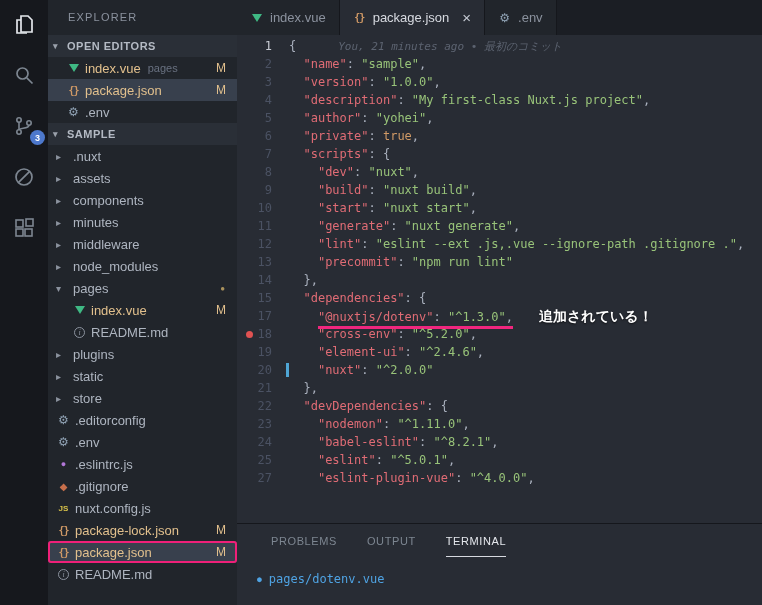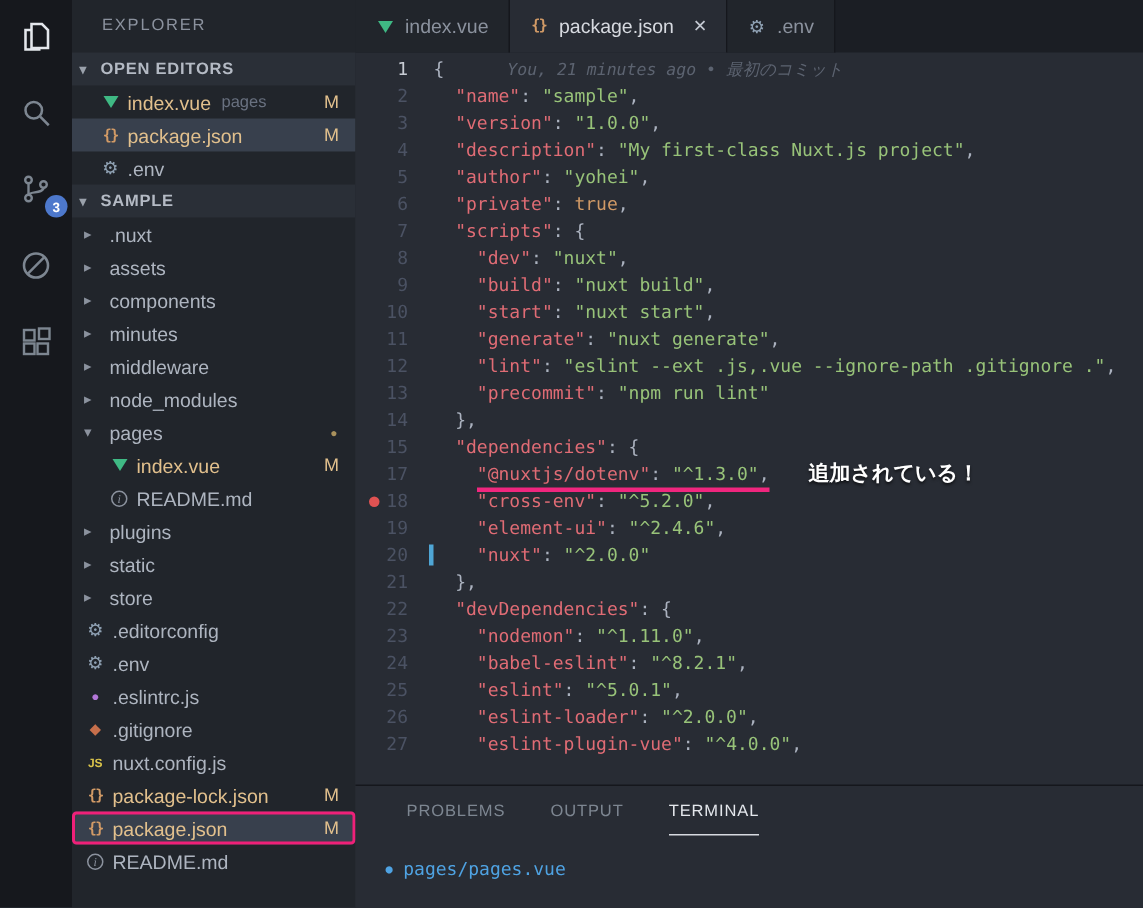--- a/index.html
+++ b/index.html
@@ -289,30 +289,29 @@
           <div class="eline"><span class="lnum">15</span><span class="lcode">  <span><span class="tk-k">"dependencies"</span><span class="tk-pu">: {</span></span></span></div>
           <div class="eline"><span class="lnum">17</span><span class="lcode">    <span class="ul-annot"><span class="tk-k">"@nuxtjs/dotenv"</span><span class="tk-pu">: </span><span class="tk-s">"^1.3.0"</span><span class="tk-pu">,</span></span><span class="annot-label">追加されている！</span></span></div>
           <div class="eline"><span class="lnum">18</span><span class="red-dot"></span><span class="lcode">    <span><span class="tk-k">"cross-env"</span><span class="tk-pu">: </span><span class="tk-s">"^5.2.0"</span><span class="tk-pu">,</span></span></span></div>
           <div class="eline"><span class="lnum">19</span><span class="lcode">    <span><span class="tk-k">"element-ui"</span><span class="tk-pu">: </span><span class="tk-s">"^2.4.6"</span><span class="tk-pu">,</span></span></span></div>
           <div class="eline"><span class="lnum">20</span><span class="blue-bar"></span><span class="lcode">    <span><span class="tk-k">"nuxt"</span><span class="tk-pu">: </span><span class="tk-s">"^2.0.0"</span></span></span></div>
           <div class="eline"><span class="lnum">21</span><span class="lcode">  <span><span class="tk-pu">},</span></span></span></div>
           <div class="eline"><span class="lnum">22</span><span class="lcode">  <span><span class="tk-k">"devDependencies"</span><span class="tk-pu">: {</span></span></span></div>
           <div class="eline"><span class="lnum">23</span><span class="lcode">    <span><span class="tk-k">"nodemon"</span><span class="tk-pu">: </span><span class="tk-s">"^1.11.0"</span><span class="tk-pu">,</span></span></span></div>
           <div class="eline"><span class="lnum">24</span><span class="lcode">    <span><span class="tk-k">"babel-eslint"</span><span class="tk-pu">: </span><span class="tk-s">"^8.2.1"</span><span class="tk-pu">,</span></span></span></div>
           <div class="eline"><span class="lnum">25</span><span class="lcode">    <span><span class="tk-k">"eslint"</span><span class="tk-pu">: </span><span class="tk-s">"^5.0.1"</span><span class="tk-pu">,</span></span></span></div>
-          <div class="eline"><span class="lnum">26</span><span class="lcode">    <span><span class="tk-k">"eslint-loader"</span><span class="tk-pu">: </span><span class="tk-s">"^2.0.0"</span><span class="tk-pu">,</span></span></span></div>
           <div class="eline"><span class="lnum">27</span><span class="lcode">    <span><span class="tk-k">"eslint-plugin-vue"</span><span class="tk-pu">: </span><span class="tk-s">"^4.0.0"</span><span class="tk-pu">,</span></span></span></div>
         </div>
     </div>
     <div class="panel">
       <div class="panel-tabs">
           <span class="ptab">PROBLEMS</span>
           <span class="ptab">OUTPUT</span>
           <span class="ptab active">TERMINAL</span>
         </div>
       <div class="terminal-line">
         <span class="tprefix">●</span>
-        <span>pages/pages.vue</span>
+        <span>pages/dotenv.vue</span>
       </div>
     </div>
   </div>
 
 </div>
 
 </body></html>

